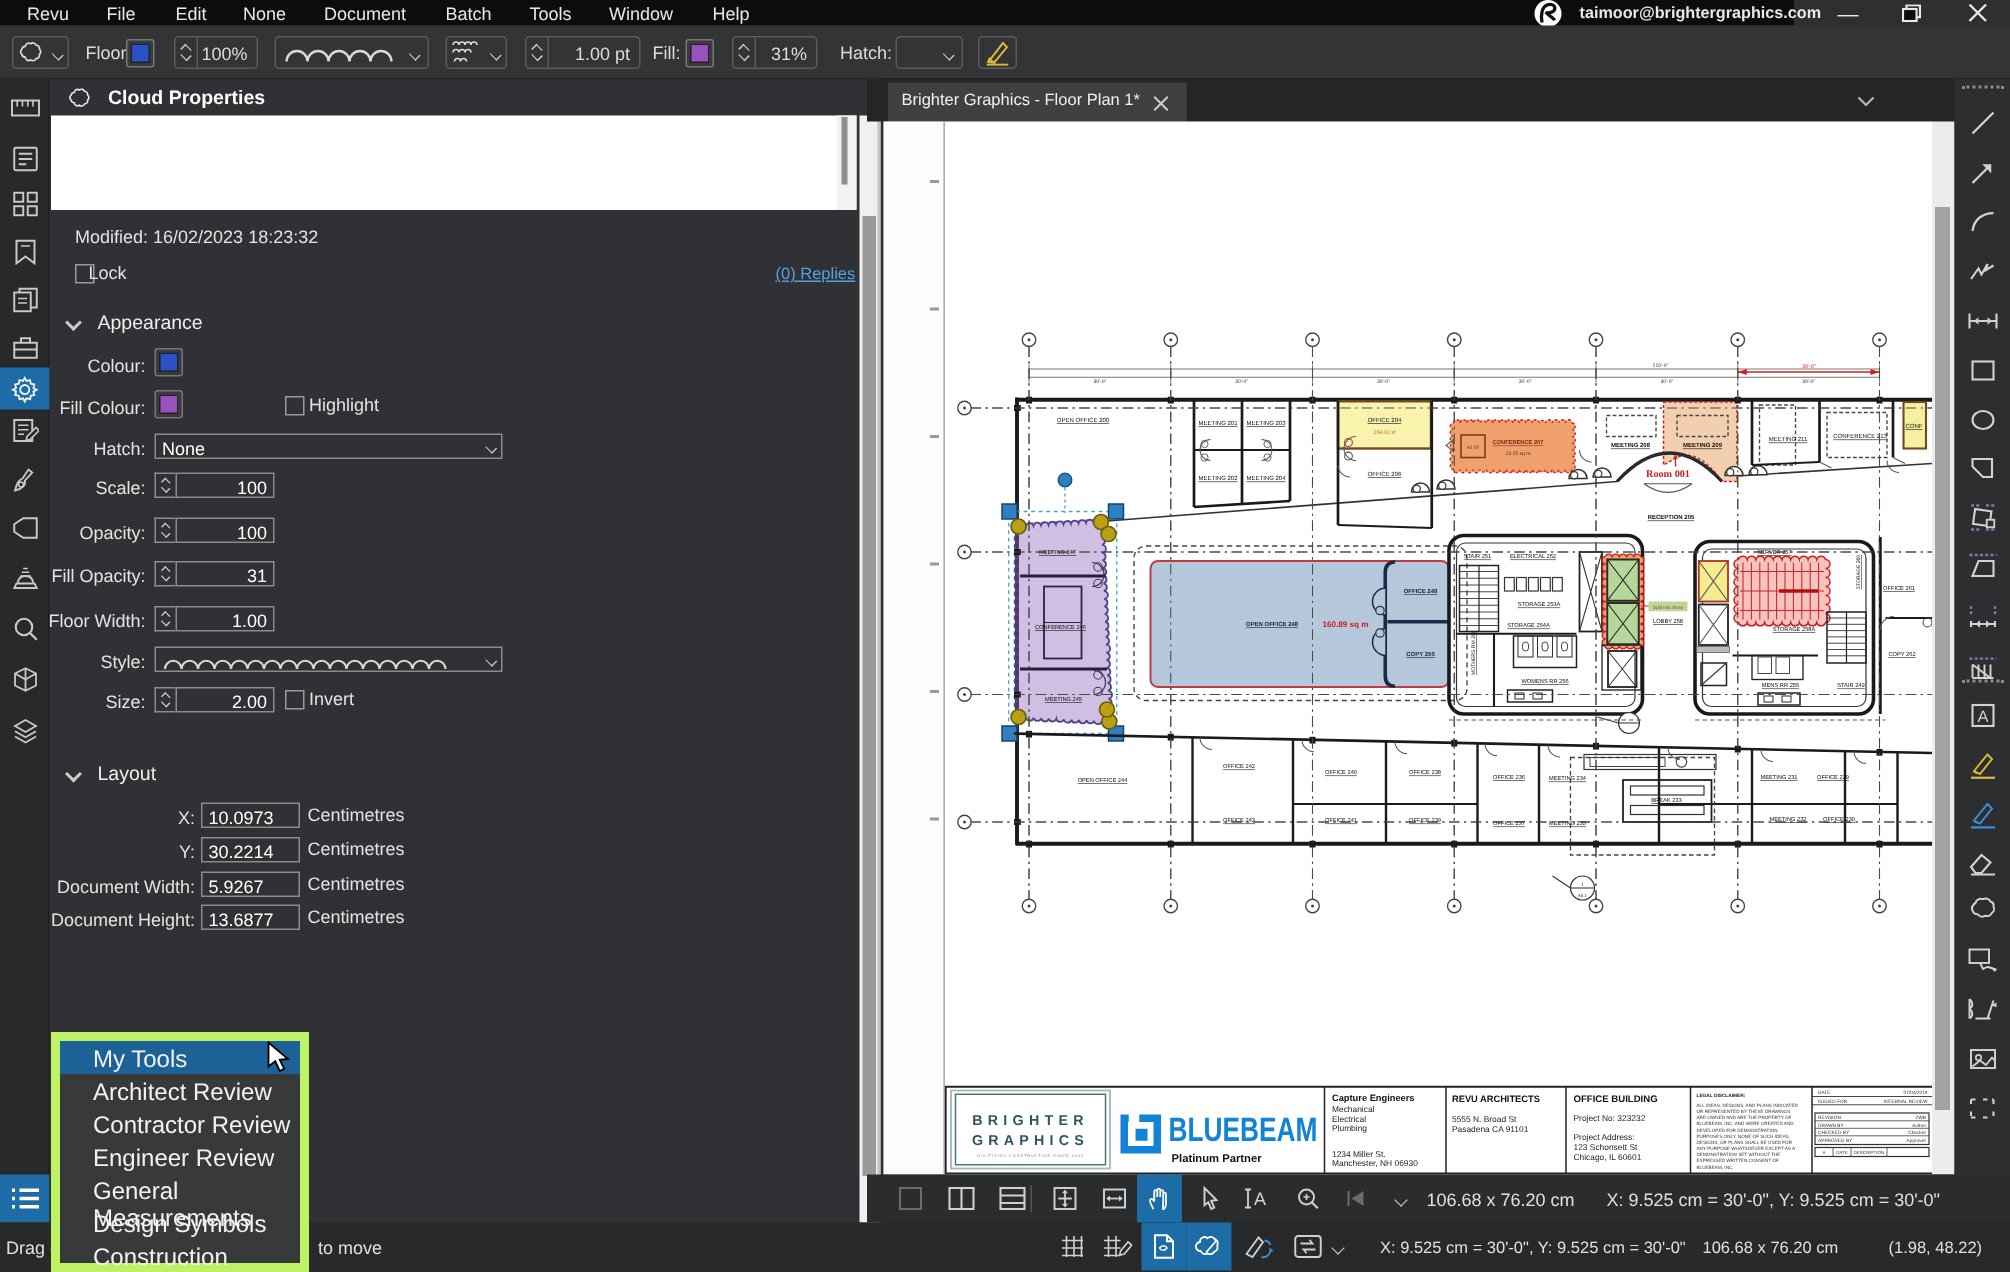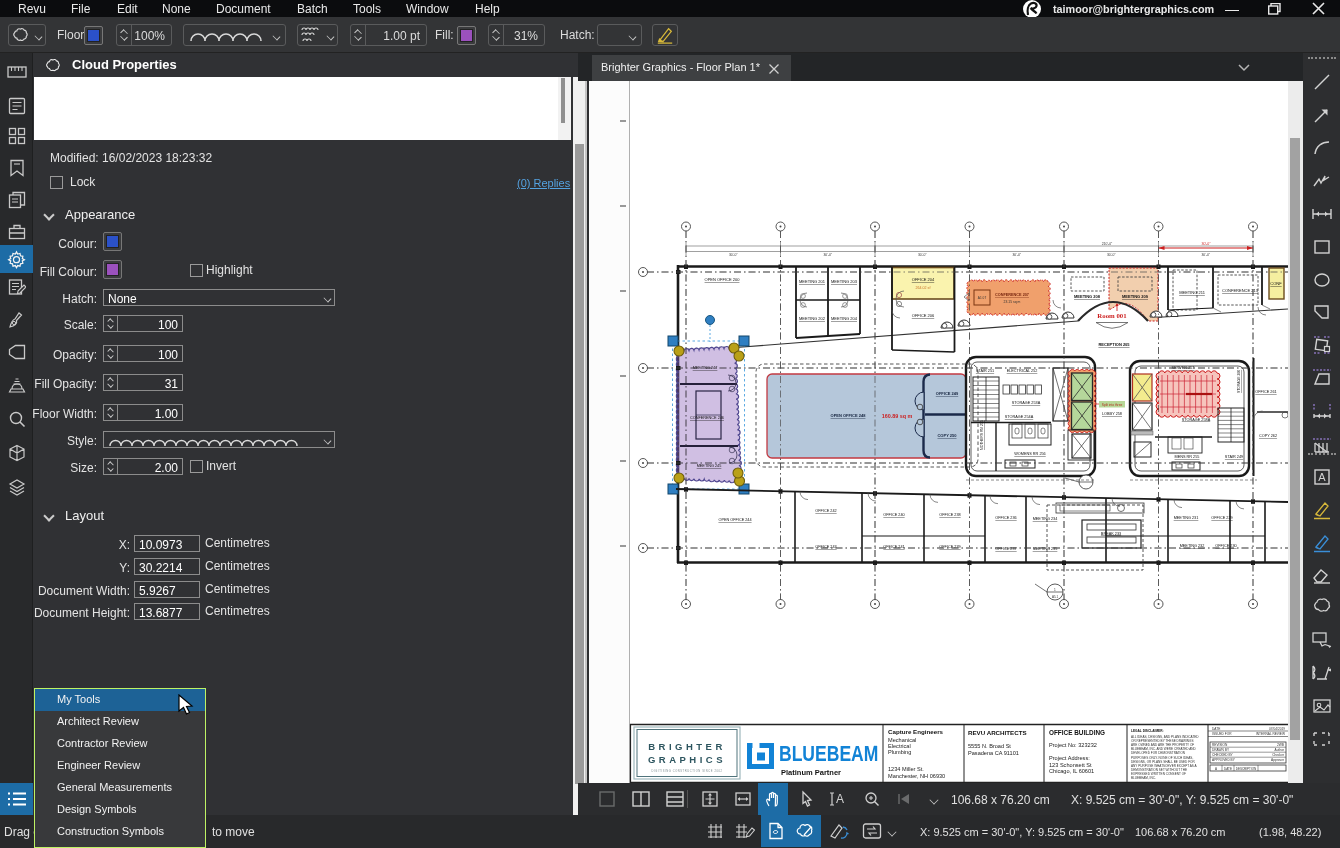--- a/index.html
+++ b/index.html
@@ -1,20 +1,20 @@
 <!DOCTYPE html>
 <html><head>
 <meta charset="utf-8">
 <style>
 *{margin:0;padding:0;box-sizing:border-box;}
 html,body{width:1340px;height:848px;overflow:hidden;background:#2e2f31;font-family:"Liberation Sans",sans-serif;}
 .abs{position:absolute;}
 #stage{position:relative;width:1340px;height:848px;}
 
-#menubar{left:0;top:0;width:1340px;height:17px;background:#0b0c0e;color:#e9e9e9;font-size:12px;}
+#menubar{left:0;top:0;width:1196px;height:17px;background:#0b0c0e;color:#e9e9e9;font-size:12px;}
 #menubar .mi{position:absolute;top:2px;}
 
 #toolbar{left:0;top:17px;width:1340px;height:36px;background:#333436;border-bottom:1px solid #222;color:#dcdcdc;font-size:12px;}
 .tbtn{position:absolute;top:7px;height:22px;border:1px solid #5a5b5c;border-radius:3px;background:#333436;}
 .tlabel{position:absolute;top:11px;}
 .spinbox{position:absolute;top:7px;height:22px;border:1px solid #5a5b5c;border-radius:3px;display:flex;}
 .spin{width:15px;border-right:1px solid #5a5b5c;position:relative;}
 .spin:before{content:"";position:absolute;left:4px;top:5px;width:5px;height:5px;border-left:1.5px solid #c9c9c9;border-top:1.5px solid #c9c9c9;transform:rotate(45deg) scale(1,0.8);}
 .spin:after{content:"";position:absolute;left:4px;bottom:5px;width:5px;height:5px;border-right:1.5px solid #c9c9c9;border-bottom:1.5px solid #c9c9c9;transform:rotate(45deg) scale(1,0.8);}
 .spinval{flex:1;text-align:right;padding:4px 6px 0 0;}
@@ -54,21 +54,21 @@
 #vscroll>div{position:absolute;left:2px;top:57px;width:10px;height:602px;background:#a2a2a2;}
 
 #sidebar{left:1303px;top:53px;width:37px;height:730px;background:#2d2e30;}
 .ric{position:absolute;left:0px;width:37px;height:32px;display:flex;align-items:center;justify-content:center;}
 
 #brow1{left:578px;top:783px;width:762px;height:32px;background:#2b2c2e;color:#e0e0e0;font-size:12px;}
 #brow2{left:0;top:815px;width:1340px;height:33px;background:#28292b;color:#e0e0e0;font-size:12px;}
 .bic{position:absolute;top:0;width:30px;height:32px;display:flex;align-items:center;justify-content:center;}
 .bluebg{background:#1d6ca6;}
 
-#dropdown{left:34px;top:688px;width:172px;height:160px;background:#38393b;border:1px solid #bef264;color:#f2f2f2;font-size:11px;}
+#dropdown{left:34px;top:688px;width:172px;height:160px;background:#38393b;border:6px solid #bef264;color:#f2f2f2;font-size:16px;}
 #dropdown .drow{height:22px;padding-left:22px;padding-top:4px;}
 #dropdown .sel{background:#1d6296;}
 </style>
 </head>
 <body>
 <div id="stage">
 
 <div id="menubar" class="abs">
   <span class="mi" style="left:18px">Revu</span>
   <span class="mi" style="left:71px">File</span>
@@ -248,21 +248,21 @@
   <div id="textarea">
         <div id="ta_sb">
           <div></div>
         </div>
       </div>
   <div class="prow" style="top:98px;">
         <span style="position:absolute;left:17px;">Modified:  16/02/2023 18:23:32</span>
       </div>
   <div class="prow" style="top:122px;">
         <div class="cbx" style="left:17px;top:1px;"></div>
-        <span style="position:absolute;left:37px;">Lock</span>
+        <span style="position:absolute;left:26px;">Lock</span>
         <span style="position:absolute;left:484px;color:#54a2e0;text-decoration:underline;white-space:nowrap;font-size:11px;top:2px;">(0) Replies</span>
       </div>
   <div class="sechead" style="left:12px;top:154px;text-align:right;"><span class="sechev"></span>Appearance</div>
   <div class="prow" style="top:210px;">
         <span class="plabel" style="left:0;width:64px;">Fill Colour:</span>
         <div class="swatch" style="left:70px;top:-3px;">
           <div style="background:#9b51bd"></div>
         </div>
         <div class="cbx" style="left:157px;top:1px;"></div>
         <span style="position:absolute;left:173px;">Highlight</span>

